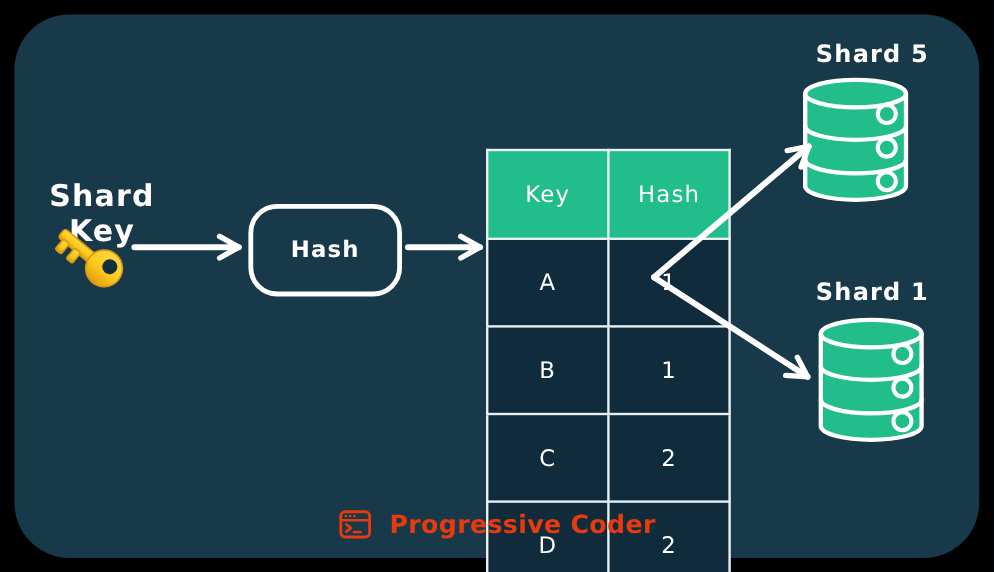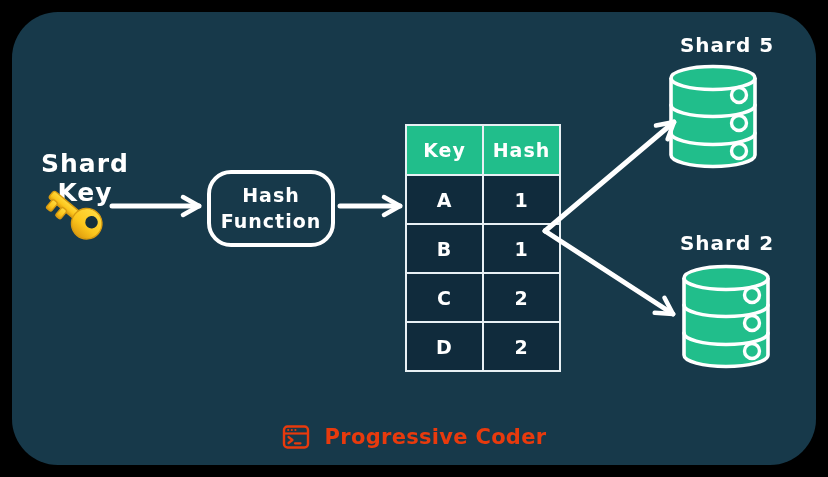--- a/index.html
+++ b/index.html
@@ -18,22 +18,22 @@
   .shard-key-label{left:28px;top:149px;width:114px;text-align:center;font-size:25px;}
   .key-wrap{left:36px;top:180px;width:74px;height:74px;}
 
   .hash-box{left:207px;top:170px;width:128px;height:77px;box-sizing:border-box;
             border:4px solid var(--ink);border-radius:24px;
             display:flex;flex-direction:column;align-items:center;justify-content:center;
             font-size:19px;line-height:1.35;}
 
   .map-table{left:405px;top:124px;border-collapse:collapse;table-layout:fixed;}
   .map-table th,.map-table td{
-      border:2px solid var(--line);text-align:center;padding:4px;
-      color:var(--ink);font-weight:700;letter-spacing:1px;}
+      border:2px solid var(--line);text-align:center;padding:16px;
+      color:var(--ink);font-weight:400;letter-spacing:1px;}
   .map-table th{background:var(--green);width:67px;height:40px;font-size:19px;}
   .map-table td{background:var(--cell);height:39px;font-size:19px;}
 
   .shard-label{width:110px;text-align:center;font-size:20px;}
   .shard1-label{left:672px;top:33px;}
   .shard2-label{left:672px;top:231px;}
   .cyl1{left:666px;top:64px;}
   .cyl2{left:679px;top:264px;}
 
   .arrows{left:0;top:0;width:828px;height:477px;pointer-events:none;}
@@ -62,21 +62,20 @@
       <rect x="6" y="31" width="40" height="10" rx="3" fill="url(#goldGrad)" stroke="#D89B10" stroke-width="1.5"></rect>
       <rect x="11" y="39" width="7" height="12" rx="2" fill="url(#goldGrad)" stroke="#D89B10" stroke-width="1.5"></rect>
       <rect x="24" y="39" width="7" height="12" rx="2" fill="url(#goldGrad)" stroke="#D89B10" stroke-width="1.5"></rect>
       <circle cx="56" cy="36" r="16.5" fill="url(#goldGrad)" stroke="#D89B10" stroke-width="1.5"></circle>
       <circle cx="59" cy="31.5" r="6.8" fill="#14303C"></circle>
     </g>
   </svg>
 
   <div class="abs hand hash-box">
     <span>Hash</span>
-    <span>Function</span>
   </div>
 
   <table class="abs map-table">
     <thead>
       <tr>
         <th>Key</th>
         <th>Hash</th>
       </tr>
     </thead>
     <tbody>
@@ -103,21 +102,21 @@
   <svg class="abs cyl1" viewBox="0 0 94 106" width="94" height="106">
     <path d="M5 14 L5 91 a42 11.5 0 0 0 84 0 L89 14" fill="var(--green)" stroke="#FFFFFF" stroke-width="3.6" stroke-linejoin="round"></path>
     <ellipse cx="47" cy="14" rx="42" ry="11.5" fill="var(--green)" stroke="#FFFFFF" stroke-width="3.6"></ellipse>
     <path d="M5 41 a42 11.5 0 0 0 84 0" fill="none" stroke="#FFFFFF" stroke-width="3.6" stroke-linecap="round"></path>
     <path d="M5 69 a42 11.5 0 0 0 84 0" fill="none" stroke="#FFFFFF" stroke-width="3.6" stroke-linecap="round"></path>
     <circle cx="73" cy="31" r="7.5" fill="var(--green)" stroke="#FFFFFF" stroke-width="3.4"></circle>
     <circle cx="73" cy="59" r="7.5" fill="var(--green)" stroke="#FFFFFF" stroke-width="3.4"></circle>
     <circle cx="73" cy="87" r="7.5" fill="var(--green)" stroke="#FFFFFF" stroke-width="3.4"></circle>
   </svg>
 
-  <div class="abs hand shard-label shard2-label">Shard 2</div>
+  <div class="abs hand shard-label shard2-label">Shard 1</div>
   <svg class="abs cyl2" viewBox="0 0 94 106" width="94" height="106">
     <path d="M5 14 L5 91 a42 11.5 0 0 0 84 0 L89 14" fill="var(--green)" stroke="#FFFFFF" stroke-width="3.6" stroke-linejoin="round"></path>
     <ellipse cx="47" cy="14" rx="42" ry="11.5" fill="var(--green)" stroke="#FFFFFF" stroke-width="3.6"></ellipse>
     <path d="M5 41 a42 11.5 0 0 0 84 0" fill="none" stroke="#FFFFFF" stroke-width="3.6" stroke-linecap="round"></path>
     <path d="M5 69 a42 11.5 0 0 0 84 0" fill="none" stroke="#FFFFFF" stroke-width="3.6" stroke-linecap="round"></path>
     <circle cx="73" cy="31" r="7.5" fill="var(--green)" stroke="#FFFFFF" stroke-width="3.4"></circle>
     <circle cx="73" cy="59" r="7.5" fill="var(--green)" stroke="#FFFFFF" stroke-width="3.4"></circle>
     <circle cx="73" cy="87" r="7.5" fill="var(--green)" stroke="#FFFFFF" stroke-width="3.4"></circle>
   </svg>
 

